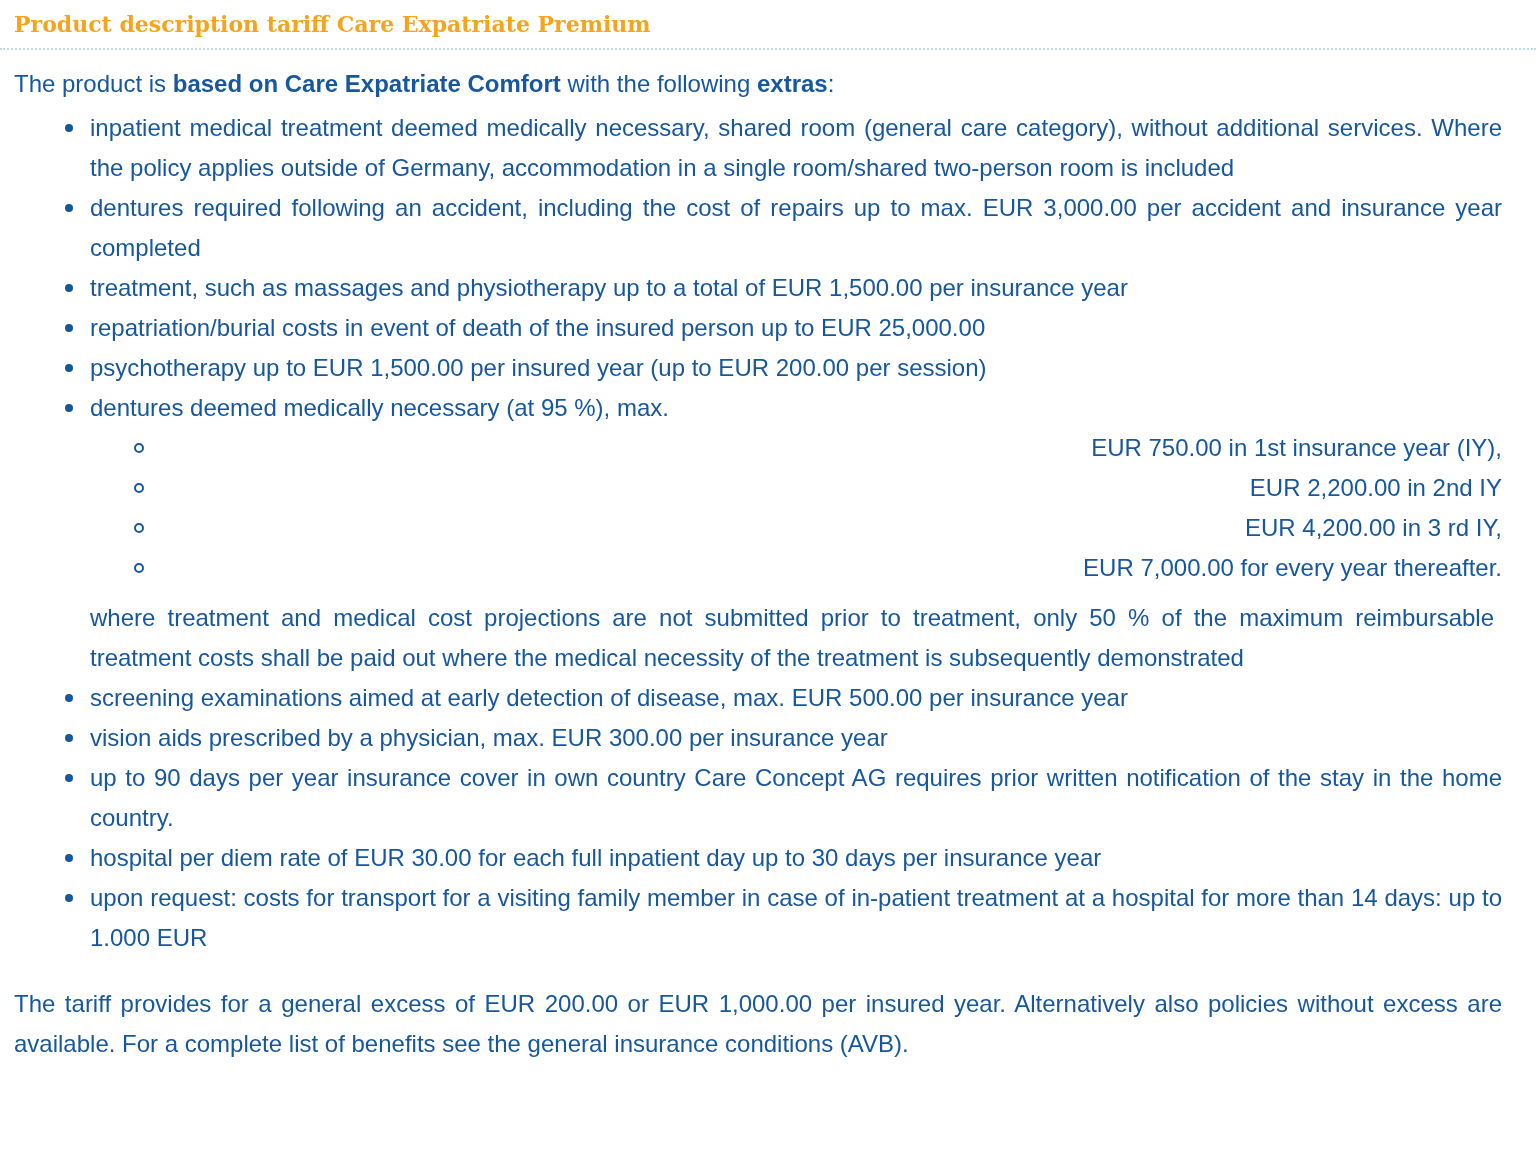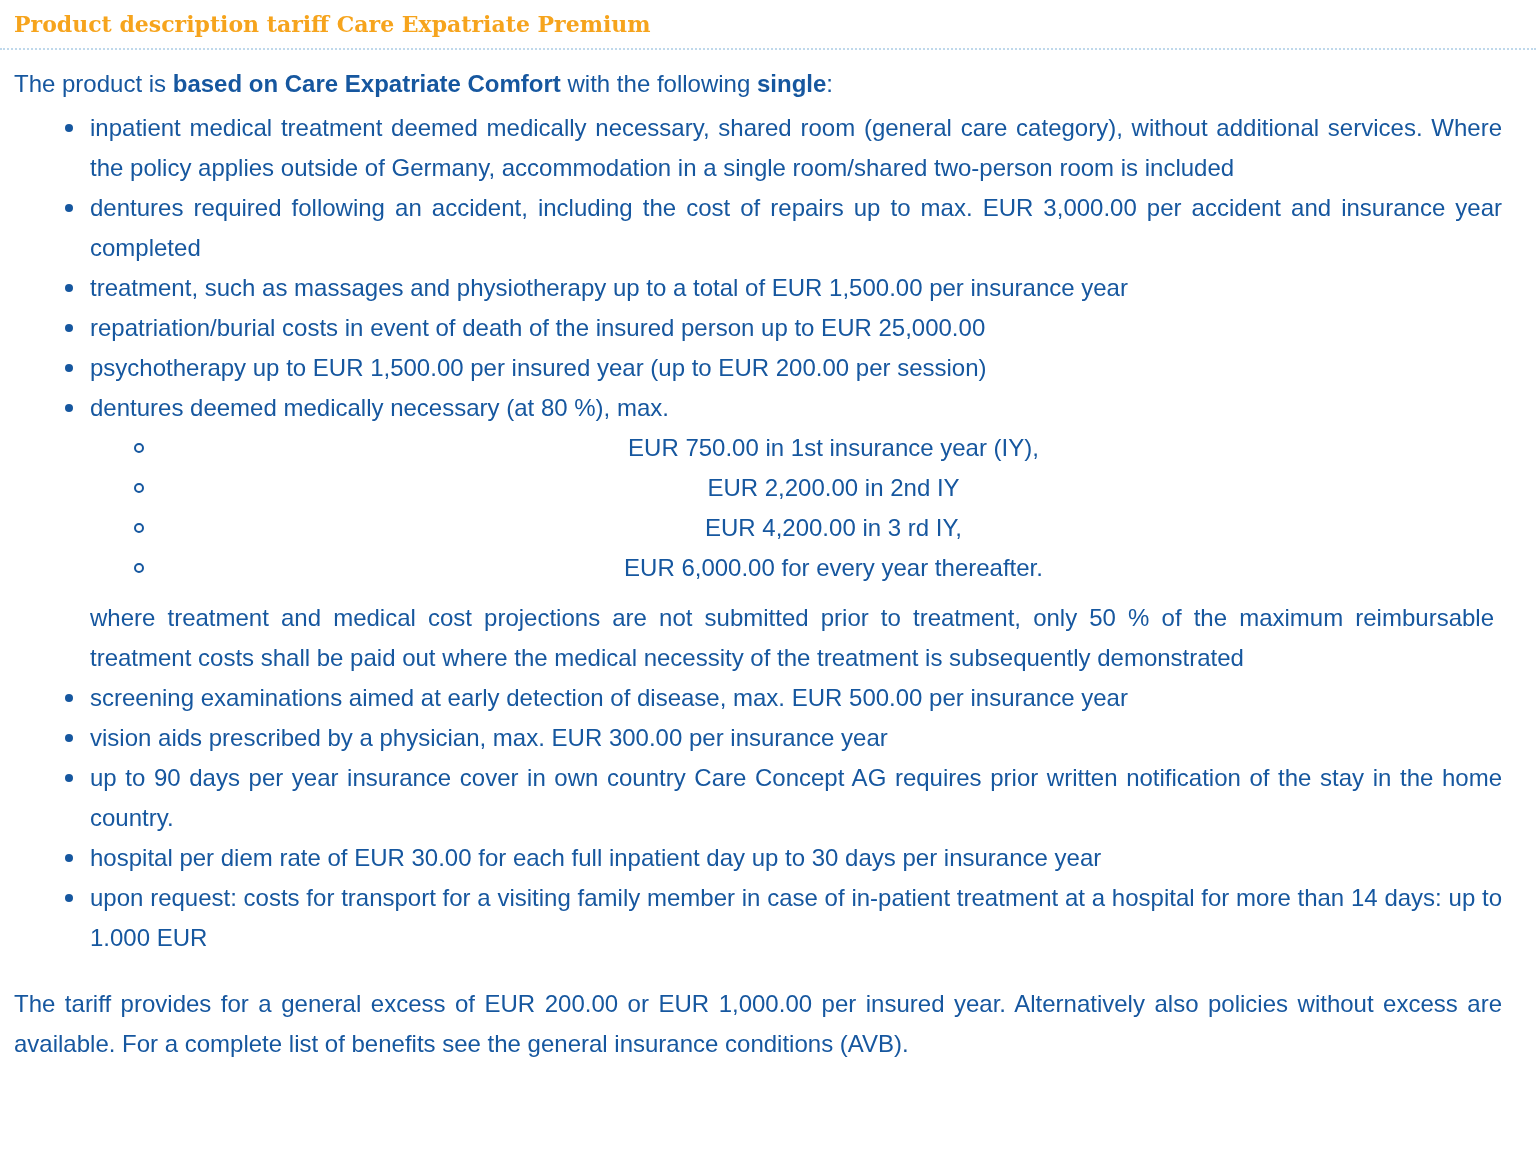--- a/index.html
+++ b/index.html
@@ -58,21 +58,21 @@
     background: #16579F;
   }
   ul.sublist {
     list-style: none;
     margin: 0;
     padding: 0;
   }
   ul.sublist > li {
     position: relative;
     padding-left: 75px;
-    text-align: center;
+    text-align: right;
   }
   .ring {
     position: absolute;
     left: 44px;
     top: 15px;
     width: 6px;
     height: 6px;
     border-radius: 50%;
     border: 2px solid #16579F;
     background: transparent;
@@ -87,36 +87,36 @@
   }
 </style>
 </head>
 <body>
 
 <div class="page">
 
   <h1 class="page-title">Product description tariff Care Expatriate Premium</h1>
   <hr class="separator">
 
-  <p class="intro"><span>The product is </span><b>based on Care Expatriate Comfort</b><span> with the following </span><b>single</b><span>:</span></p>
+  <p class="intro"><span>The product is </span><b>based on Care Expatriate Comfort</b><span> with the following </span><b>extras</b><span>:</span></p>
 
   <ul class="benefits">
     <li><span class="dot"></span><span>inpatient medical treatment deemed medically necessary, shared room (general care category), without additional services. Where the policy applies outside of Germany, accommodation in a single room/shared two-person room is included</span></li>
     <li><span class="dot"></span><span>dentures required following an accident, including the cost of repairs up to max. EUR 3,000.00 per accident and insurance year completed</span></li>
     <li><span class="dot"></span><span>treatment, such as massages and physiotherapy up to a total of EUR 1,500.00 per insurance year</span></li>
     <li><span class="dot"></span><span>repatriation/burial costs in event of death of the insured person up to EUR 25,000.00</span></li>
     <li><span class="dot"></span><span>psychotherapy up to EUR 1,500.00 per insured year (up to EUR 200.00 per session)</span></li>
 
     <li>
-      <span class="dot"></span><span>dentures deemed medically necessary (at 80 %), max.</span>
+      <span class="dot"></span><span>dentures deemed medically necessary (at 95 %), max.</span>
       <ul class="sublist">
         <li><span class="ring"></span><span>EUR 750.00 in 1st insurance year (IY),</span></li>
         <li><span class="ring"></span><span>EUR 2,200.00 in 2nd IY</span></li>
         <li><span class="ring"></span><span>EUR 4,200.00 in 3 rd IY,</span></li>
-        <li><span class="ring"></span><span>EUR 6,000.00 for every year thereafter.</span></li>
+        <li><span class="ring"></span><span>EUR 7,000.00 for every year thereafter.</span></li>
       </ul>
       <p class="where-note">where treatment and medical cost projections are not submitted prior to treatment, only 50 % of the maximum reimbursable treatment costs shall be paid out where the medical necessity of the treatment is subsequently demonstrated</p>
     </li>
 
     <li><span class="dot"></span><span>screening examinations aimed at early detection of disease, max. EUR 500.00 per insurance year</span></li>
     <li><span class="dot"></span><span>vision aids prescribed by a physician, max. EUR 300.00 per insurance year</span></li>
     <li><span class="dot"></span><span>up to 90 days per year insurance cover in own country Care Concept AG requires prior written notification of the stay in the home country.</span></li>
     <li><span class="dot"></span><span>hospital per diem rate of EUR 30.00 for each full inpatient day up to 30 days per insurance year</span></li>
     <li><span class="dot"></span><span>upon request: costs for transport for a visiting family member in case of in-patient treatment at a hospital for more than 14 days: up to 1.000 EUR</span></li>
   </ul>

